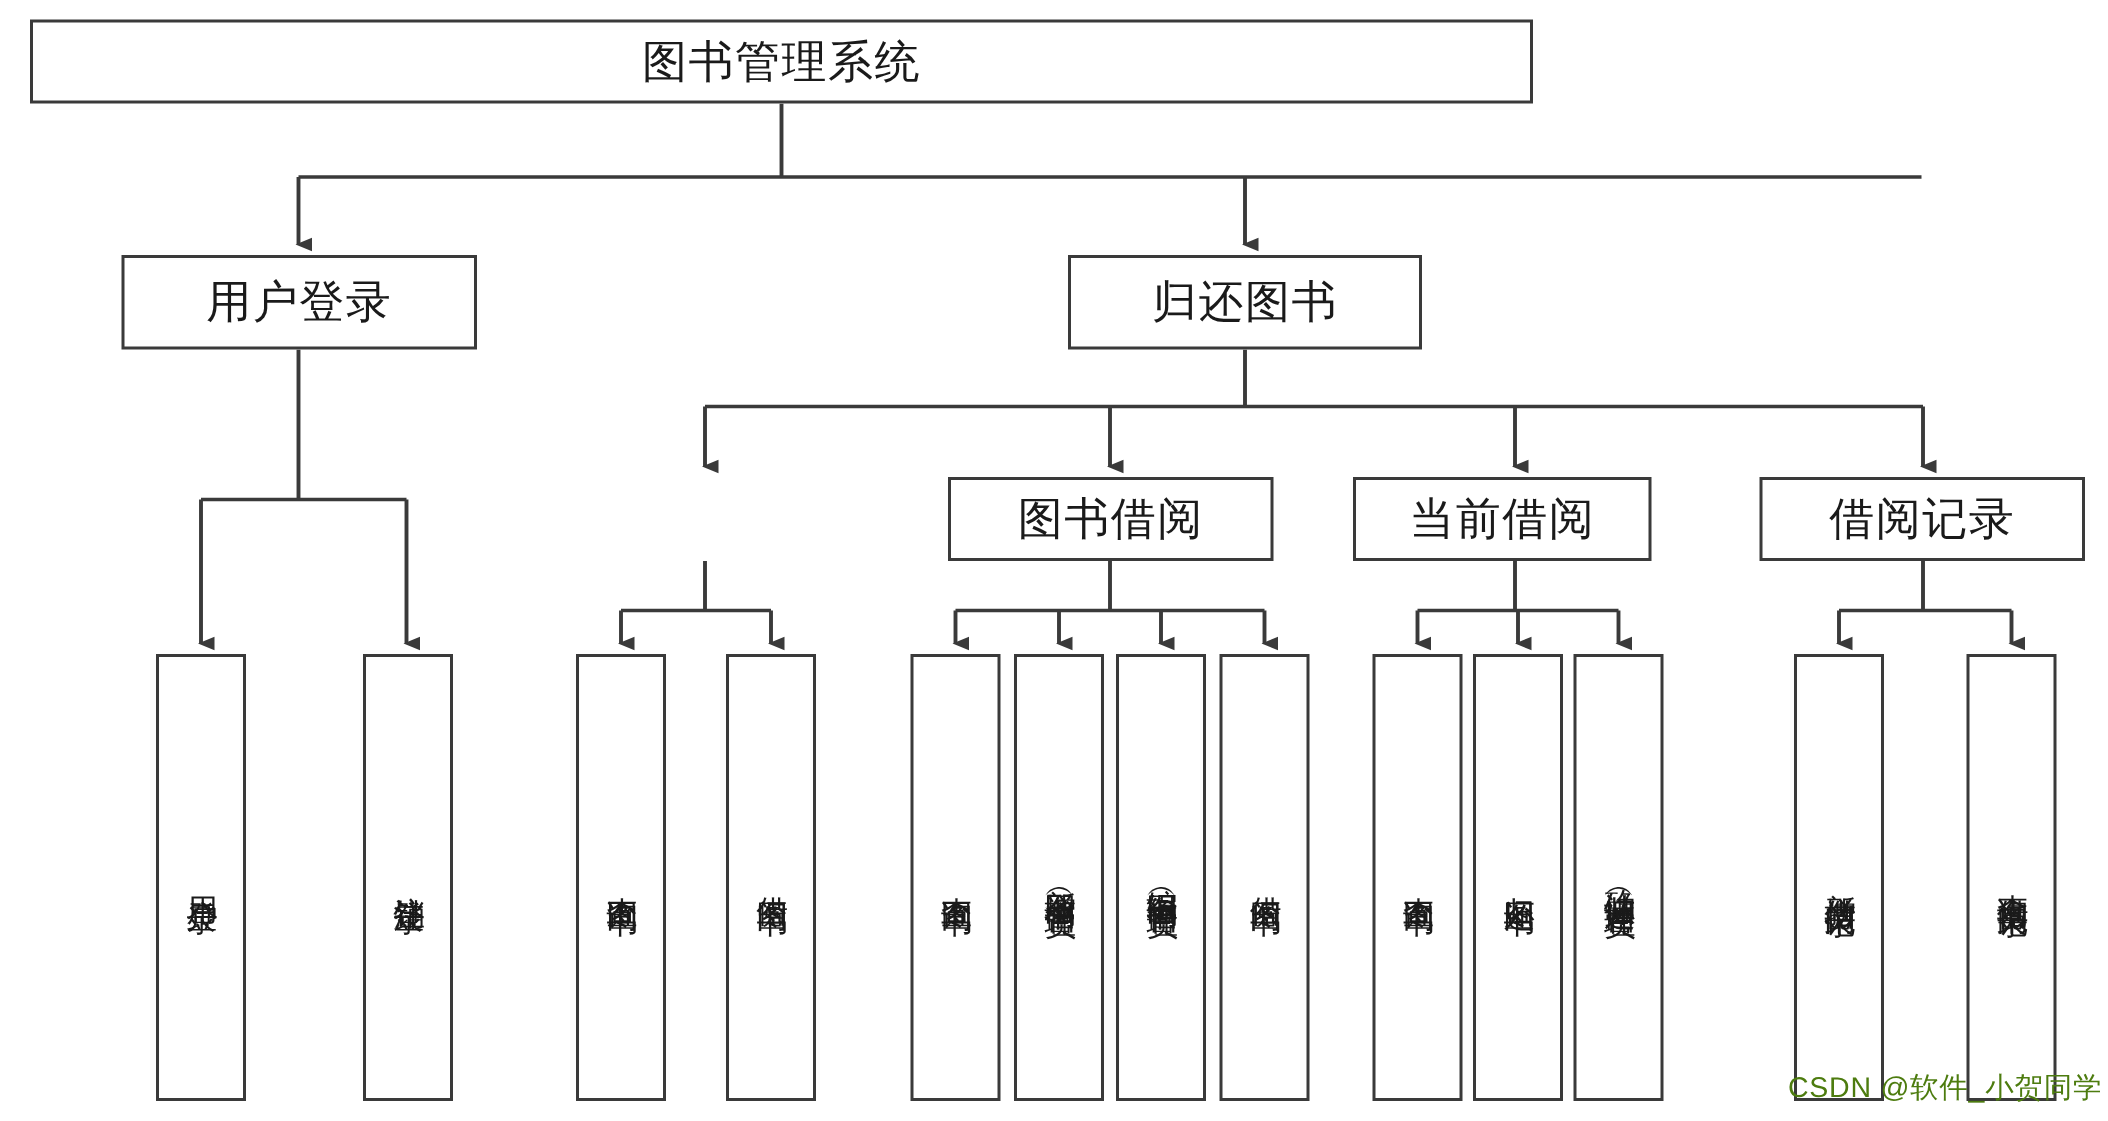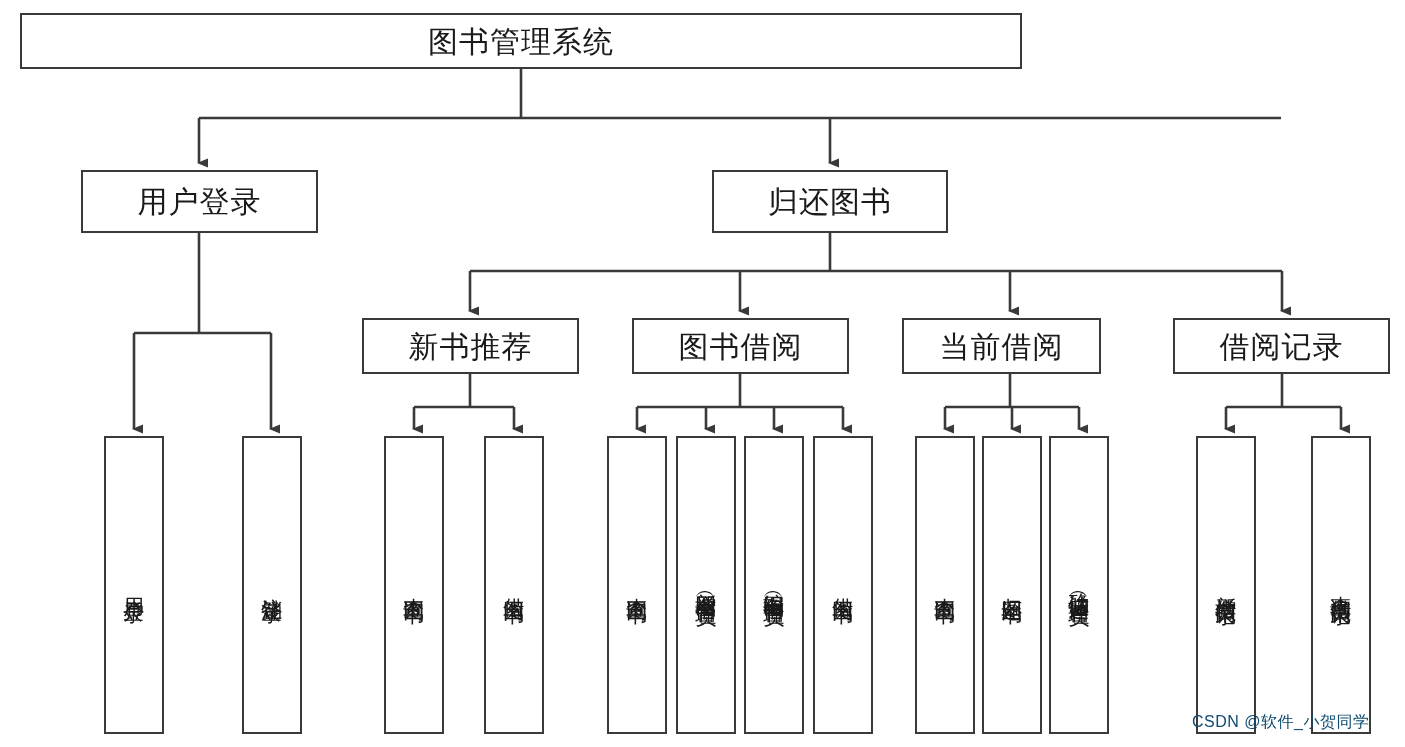--- a/index.html
+++ b/index.html
@@ -44,22 +44,22 @@
   }
   .node-v .vlabel {
     writing-mode: vertical-rl;
     text-orientation: upright;
     white-space: nowrap;
     line-height: 1.12;
     letter-spacing: 2px;
   }
   .watermark {
     position: absolute;
-    font-size: 16px;
-    color: #0c4a6e;
+    font-size: 19px;
+    color: #4d7c0f;
     white-space: nowrap;
     letter-spacing: 0.5px;
   }
 </style>
 </head>
 <body>
 
 <div id="canvas">
 
   <svg id="wires" viewBox="0 0 1405 747" xmlns="http://www.w3.org/2000/svg">
@@ -116,23 +116,20 @@
     <span>图书管理系统</span>
   </div>
 
   <div class="node node-h" style="left:81px; top:170px; width:237px; height:63px;">
     <span>用户登录</span>
   </div>
   <div class="node node-h" style="left:712px; top:170px; width:236px; height:63px;">
     <span>归还图书</span>
   </div>
 
-  <div class="node node-h" style="left:362px; top:318px; width:217px; height:56px;">
-    <span>新书推荐</span>
-  </div>
   <div class="node node-h" style="left:632px; top:318px; width:217px; height:56px;font-family:Liberation Serif, serif;">
     <span>图书借阅</span>
   </div>
   <div class="node node-h" style="left:902px; top:318px; width:199px; height:56px;">
     <span>当前借阅</span>
   </div>
   <div class="node node-h" style="left:1173px; top:318px; width:217px; height:56px;">
     <span>借阅记录</span>
   </div>
 

